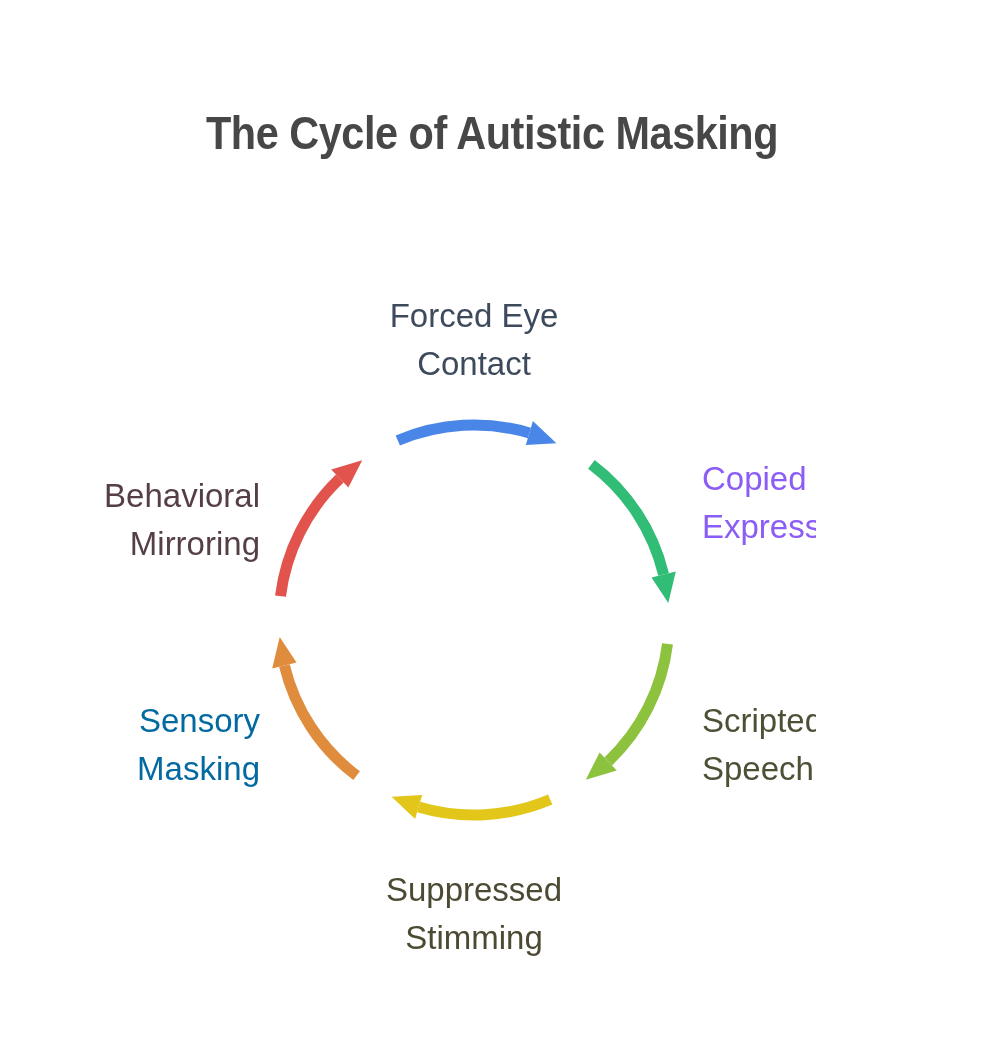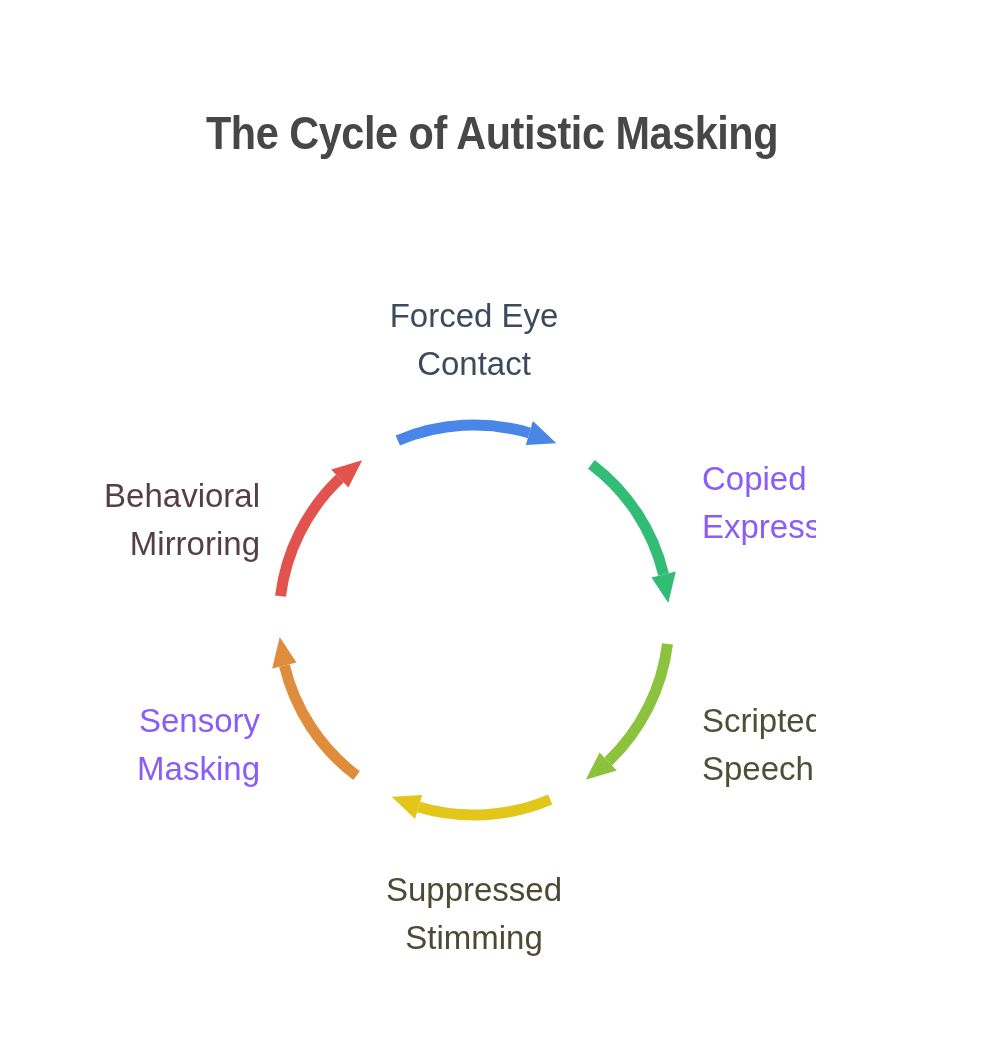--- a/index.html
+++ b/index.html
@@ -69,19 +69,19 @@
 
   <div class="label pos-right-upper" style="color: #8b5cf6;">Copied
 Expressions</div>
 
   <div class="label pos-right-lower" style="color: rgb(75, 81, 53);">Scripted
 Speech</div>
 
   <div class="label pos-bottom" style="color: rgb(76, 74, 51);">Suppressed
 Stimming</div>
 
-  <div class="label pos-left-lower" style="color: #8b5cf6;">Sensory
+  <div class="label pos-left-lower" style="color: #0369a1;">Sensory
 Masking</div>
 
   <div class="label pos-left-upper" style="color: rgb(85, 63, 69);">Behavioral
 Mirroring</div>
 
 </div>
 
 </body></html>

